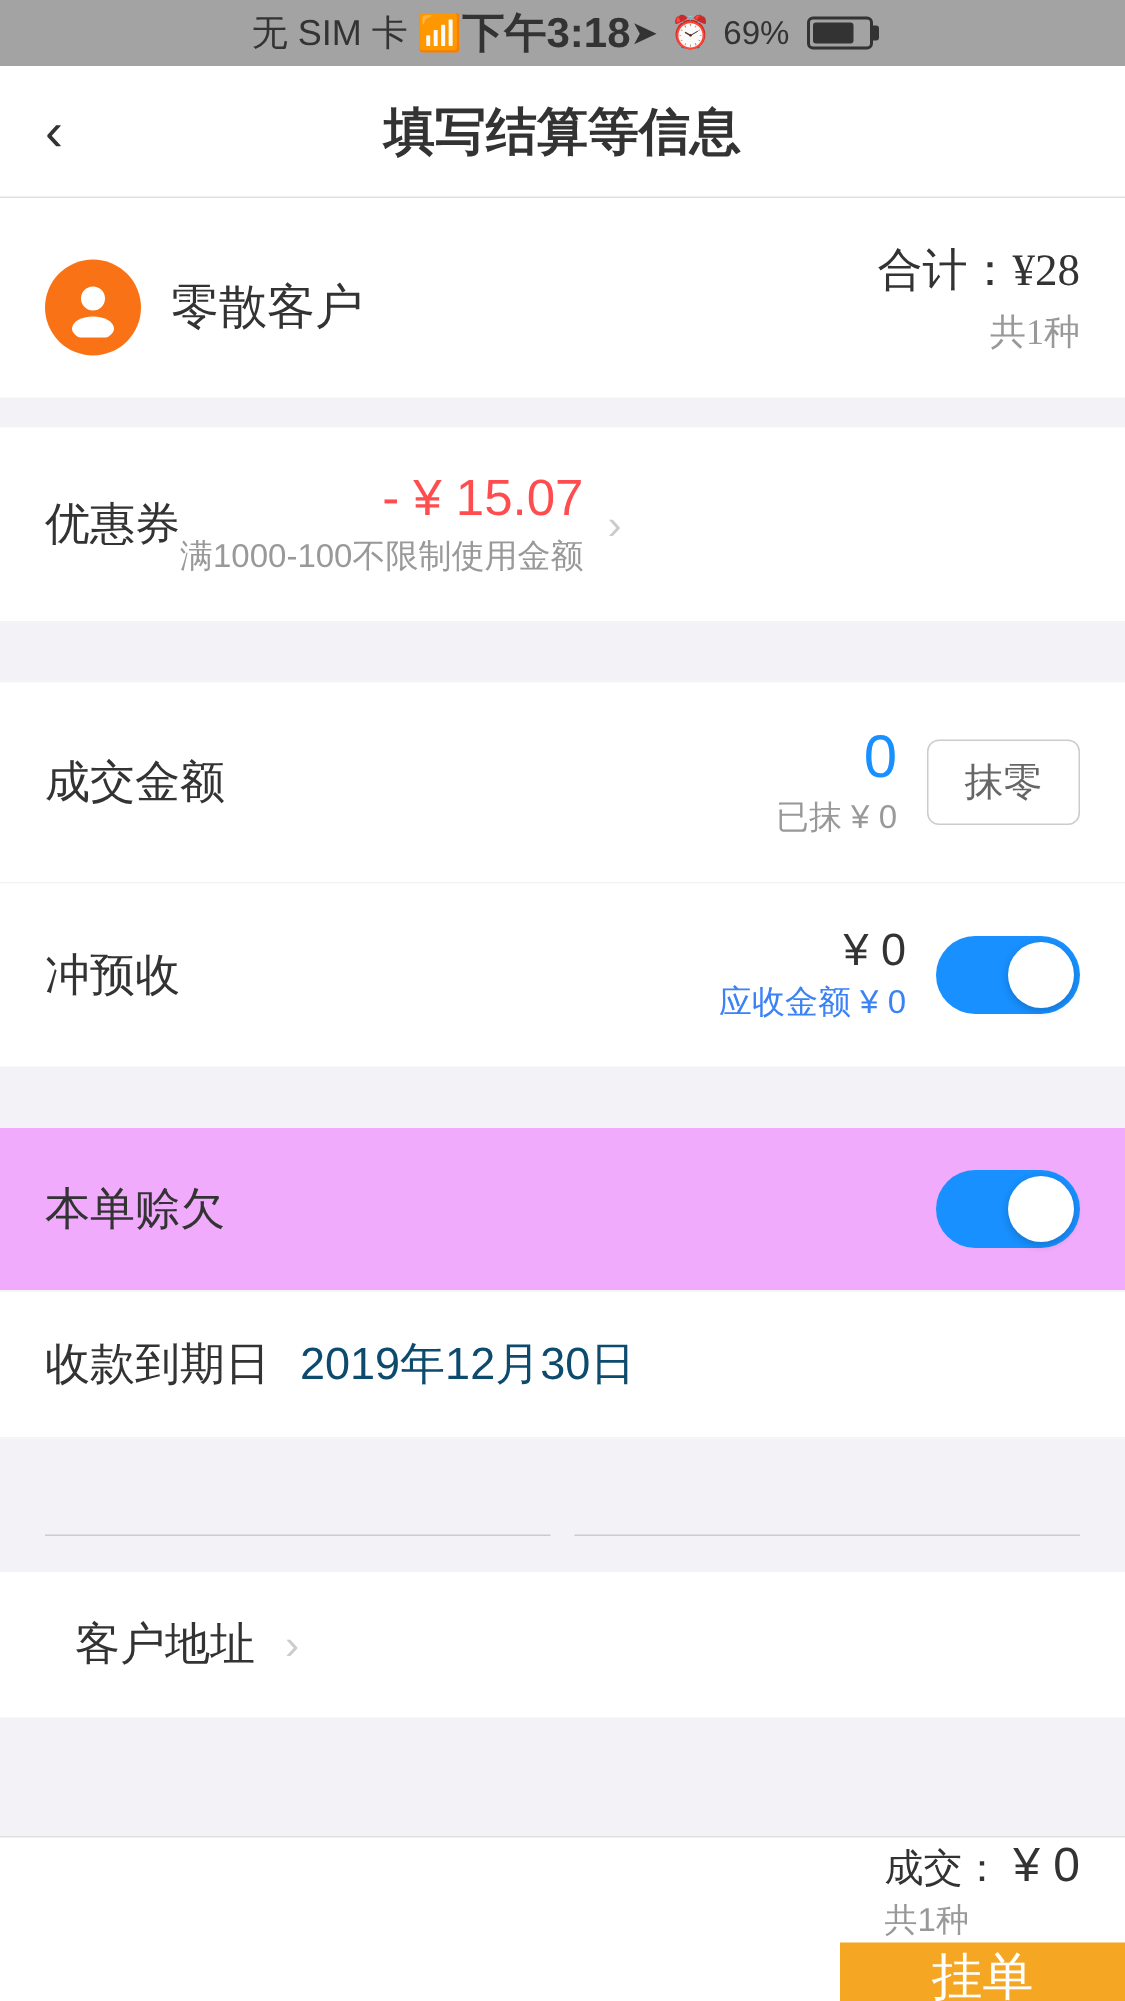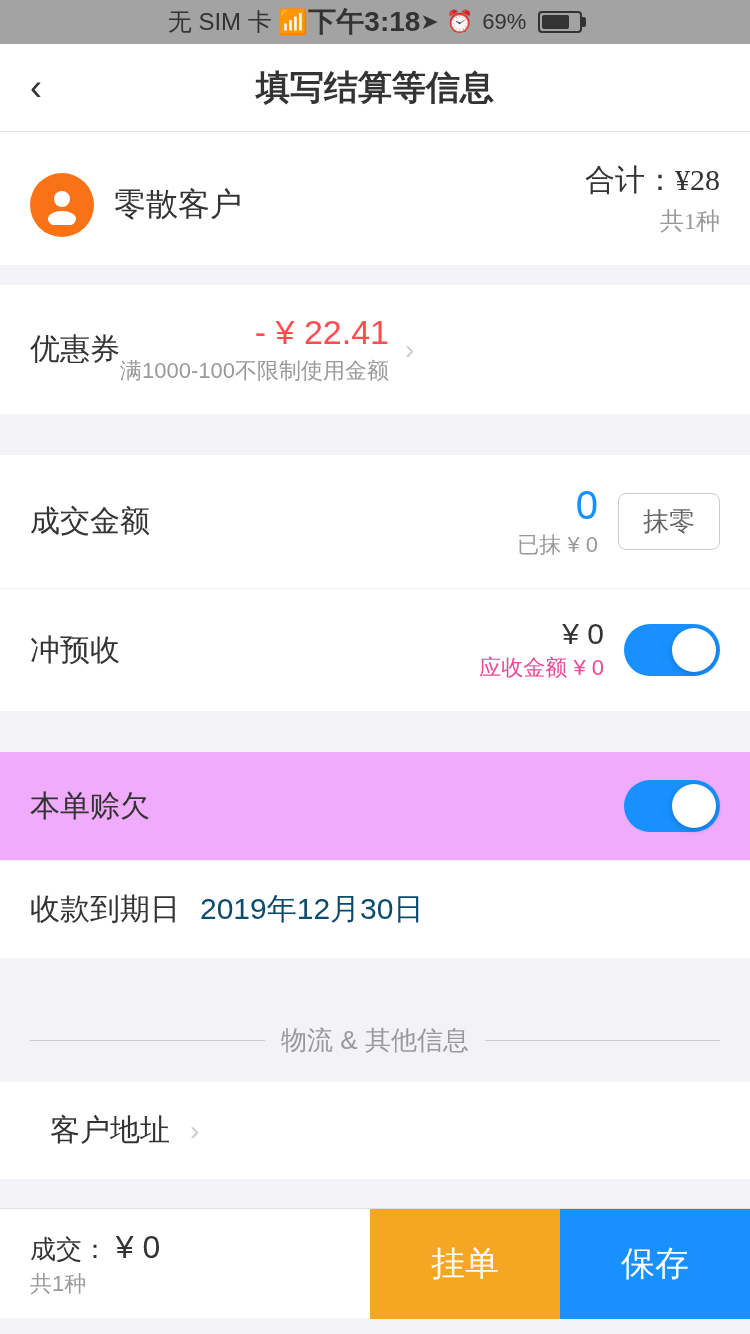--- a/index.html
+++ b/index.html
@@ -219,21 +219,21 @@
     }
     .chong-amount-wrap {
       text-align: right;
     }
     .chong-amount {
       font-size: 30px;
       color: #333;
     }
     .chong-sub {
       font-size: 22px;
-      color: #ec4899;
+      color: #3b82f6;
       margin-top: 2px;
     }
 
     
     .toggle {
       width: 96px;
       height: 52px;
       border-radius: 26px;
       background: #1890ff;
       position: relative;
@@ -307,28 +307,29 @@
       gap: 20px;
       border-bottom: 1px solid #f2f2f7;
     }
     .address-label { font-size: 30px; color: #333; flex-shrink: 0; margin-left: 20px; }
     .address-value { font-size: 28px; color: #333; flex: 1; }
     .address-chevron { font-size: 28px; color: #ccc; flex-shrink: 0; }
 
     
     .bottom-bar {
       position: fixed;
-      bottom: 16px;
+      bottom: 0;
       left: 0;
       width: 750px;
       height: 110px;
       background: #fff;
       display: flex;
-      align-items: center;
+      align-items: flex-end;
       border-top: 1px solid #e0e0e0;
+      flex-direction: column;
     }
     .bottom-summary {
       flex: 1;
       padding: 0 30px;
     }
     .bottom-deal-label { font-size: 26px; color: #333; }
     .bottom-deal-amount { font-size: 32px; color: #333; font-weight: 500; }
     .bottom-deal-count { font-size: 22px; color: #999; margin-top: 2px; }
     .btn-hang {
       width: 190px;
@@ -396,21 +397,21 @@
         <div class="total-count">共1种</div>
       </div>
     </div>
   </div>
 
   <div class="card">
     <div class="row-item">
       <span class="row-label">优惠券</span>
       <div class="row-right">
         <div class="row-right-text">
-          <div class="discount-amount">- ¥ 22.41</div>
+          <div class="discount-amount">- ¥ 15.07</div>
           <div class="discount-desc">满1000-100不限制使用金额</div>
         </div>
         <span class="chevron">›</span>
       </div>
     </div>
   </div>
 
   <div class="section-divider"></div>
 
   <div class="card">
@@ -453,21 +454,20 @@
     <div class="date-row">
       <span class="date-label">收款到期日</span>
       <span class="date-value">2019年12月30日</span>
     </div>
   </div>
 
   <div class="section-divider"></div>
 
   <div class="section-header">
     <div class="section-header-line"></div>
-    <span class="section-header-text">物流 &amp; 其他信息</span>
     <div class="section-header-line"></div>
   </div>
 
   <div class="card">
     <div class="address-row">
       <span class="address-label">客户地址</span>
       <span class="address-chevron">›</span>
     </div>
   </div>
 

